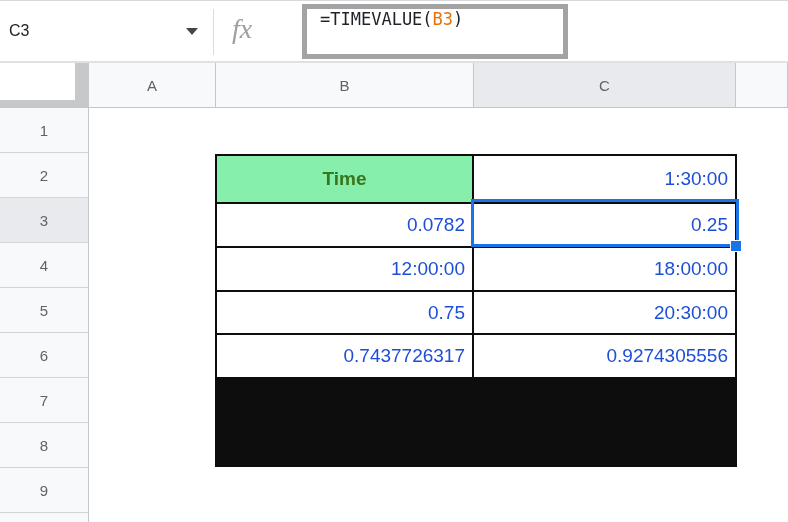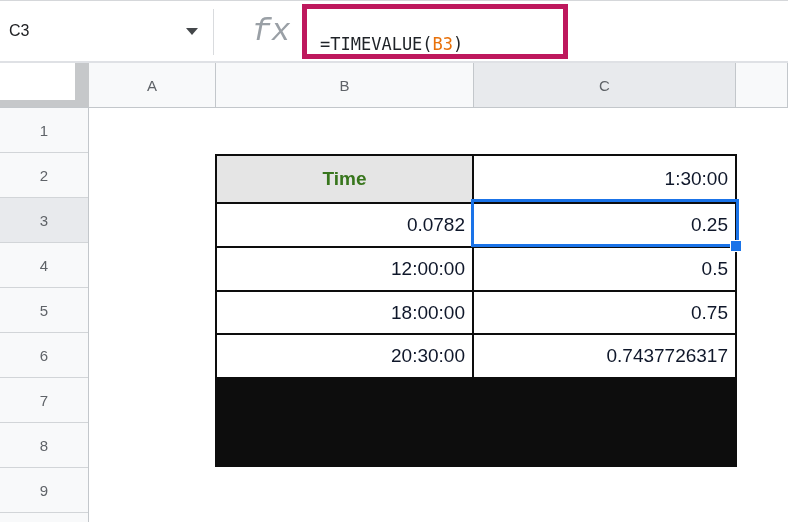--- a/index.html
+++ b/index.html
@@ -25,28 +25,28 @@
   .name-box-arrow {
     position:absolute; left:186px; top:27px;
     width:0; height:0;
     border-left:6px solid transparent; border-right:6px solid transparent;
     border-top:7px solid #44474a;
   }
   .topbar-divider {
     position:absolute; left:213px; top:8px; width:1px; height:46px; background:#d9dbde;
   }
   .fx-icon {
-    position:absolute; left:252px; top:12px;
-    font-family:Liberation Mono, monospace; font-style:italic;
-    font-size:32px; color:#9aa0a6; user-select:none;
+    position:absolute; left:232px; top:12px;
+    font-family:Liberation Serif, serif; font-style:italic;
+    font-size:28px; color:#9aa0a6; user-select:none;
   }
   .formula-annotation {
     position:absolute; left:302px; top:3px; width:266px; height:55px;
-    border:5px solid #be185d; background:#fff;
-    display:flex; align-items:flex-end;
+    border:5px solid #a3a3a3; background:#fff;
+    display:flex; align-items:flex-start;
   }
   .formula-text {
     padding-left:13px;
     font-family:"DejaVu Sans Mono", monospace;
     font-size:17px; color:#1f2328; white-space:pre;
   }
   .formula-ref { color:#e8710a; }
 
   
   #colheaders {
@@ -87,25 +87,25 @@
   .rowheader.partial { flex:1 1 auto; border-bottom:none; }
 
   
   #sheet-table {
     position:absolute; left:215px; top:154px; width:522px; height:313px;
     display:grid; grid-template-columns:255px 1fr;
     grid-template-rows:46px repeat(6, 1fr);
     background:#0d0d0d; gap:2px; padding:2px;
   }
   .t-header {
-    background:#e5e5e5; color:#38761d; font-weight:bold; font-size:19px;
+    background:#86efac; color:#38761d; font-weight:bold; font-size:19px;
     display:flex; align-items:center; justify-content:center;
   }
   .t-cell {
-    background:#fff; color:#0f172a; font-size:19px;
+    background:#fff; color:#1d4ed8; font-size:19px;
     display:flex; align-items:center; justify-content:flex-end;
     padding-right:7px; cursor:cell;text-align:center;
   }
 
   
   #selection {
     position:absolute; left:471px; top:199px; width:268px; height:48px;
     border:3px solid #1a73e8; pointer-events:none;
   }
   #fill-handle {
@@ -156,26 +156,26 @@
 
   <div id="sheet-table">
     <div class="t-header">Time</div>
 
     <div class="t-cell">1:30:00</div>
     <div class="t-cell">0.0782</div>
 
     <div class="t-cell">0.25</div>
 
     <div class="t-cell">12:00:00</div>
-    <div class="t-cell">0.5</div>
 
     <div class="t-cell">18:00:00</div>
     <div class="t-cell">0.75</div>
 
     <div class="t-cell">20:30:00</div>
     <div class="t-cell">0.7437726317</div>
 
+    <div class="t-cell">0.9274305556</div>
   </div>
 
   <div id="selection"></div>
   <div id="fill-handle"></div>
 
 </div>
 
 </body></html>

